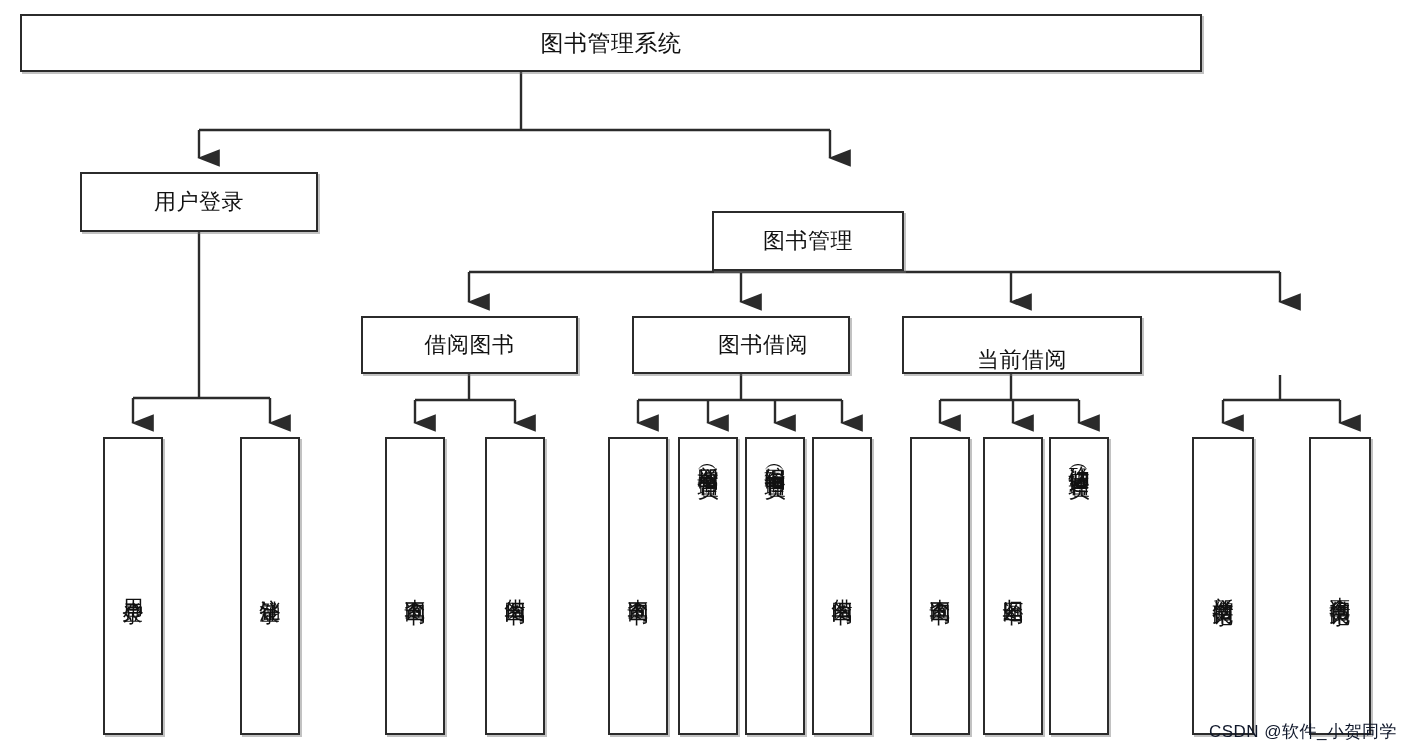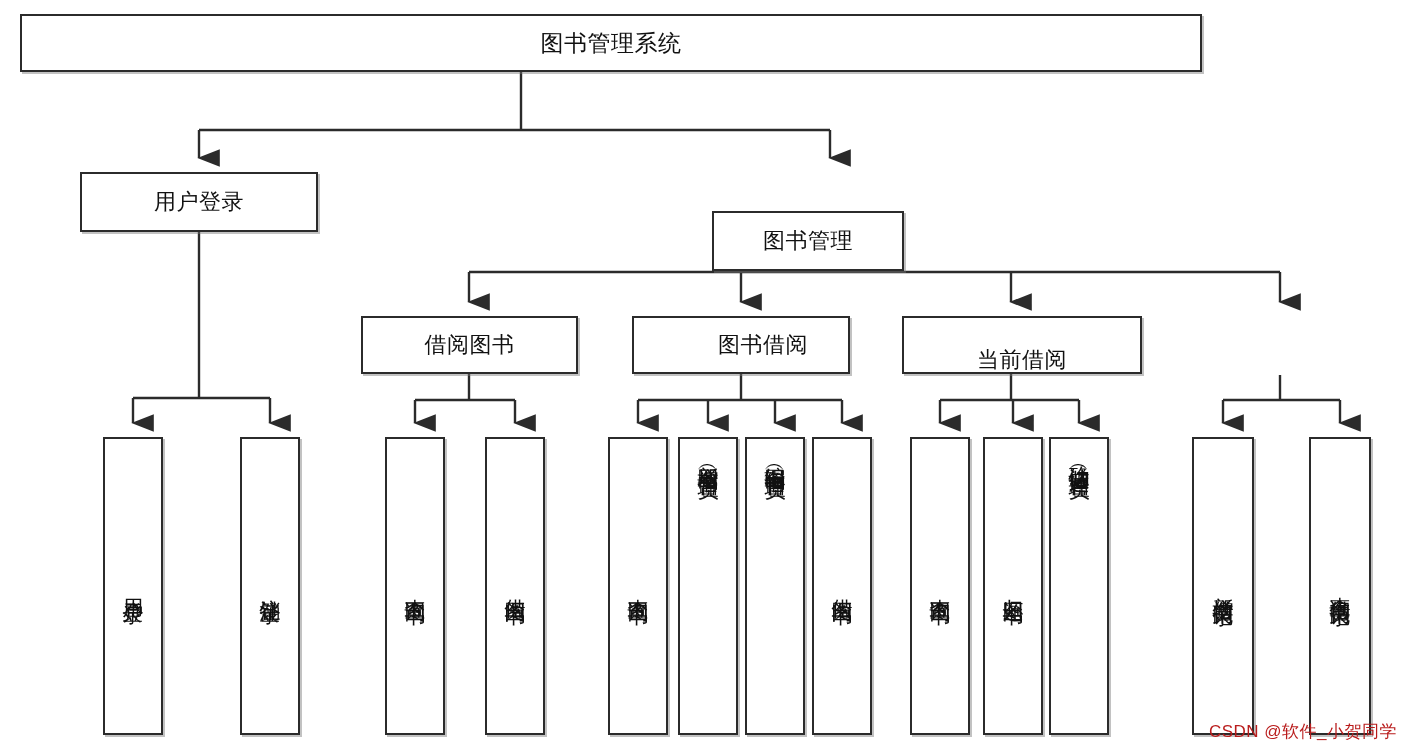--- a/index.html
+++ b/index.html
@@ -70,21 +70,21 @@
     align-items: center;
     padding-top: 0;
   }
 
   
   #watermark {
     position: absolute;
     right: 8px;
     bottom: 4px;
     font-size: 17px;
-    color: #b91c1c;
+    color: #0f172a;
     white-space: nowrap;
     letter-spacing: 0.5px;
   }
 </style>
 </head>
 <body>
 
 <div id="canvas">
 
   <svg id="connectors" viewBox="0 0 1405 747" width="1405" height="747" xmlns="http://www.w3.org/2000/svg">

